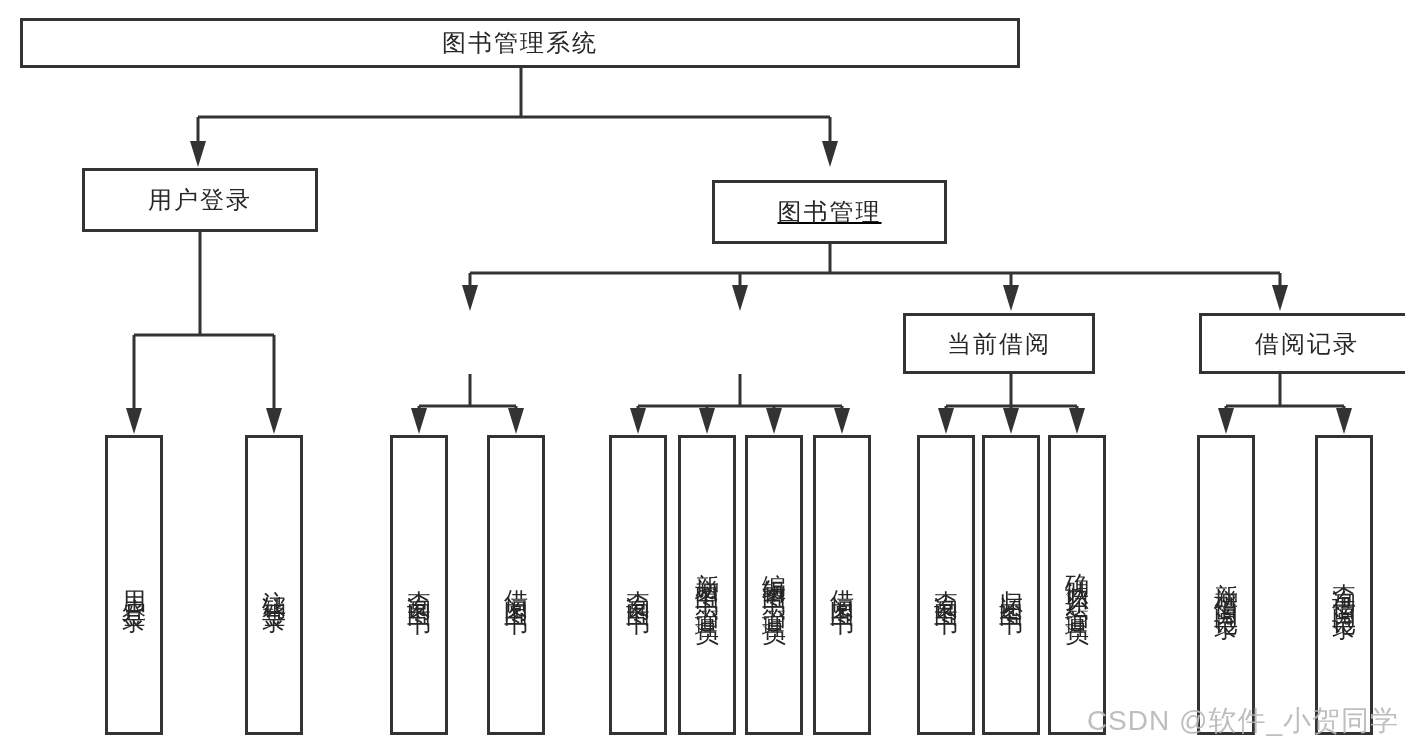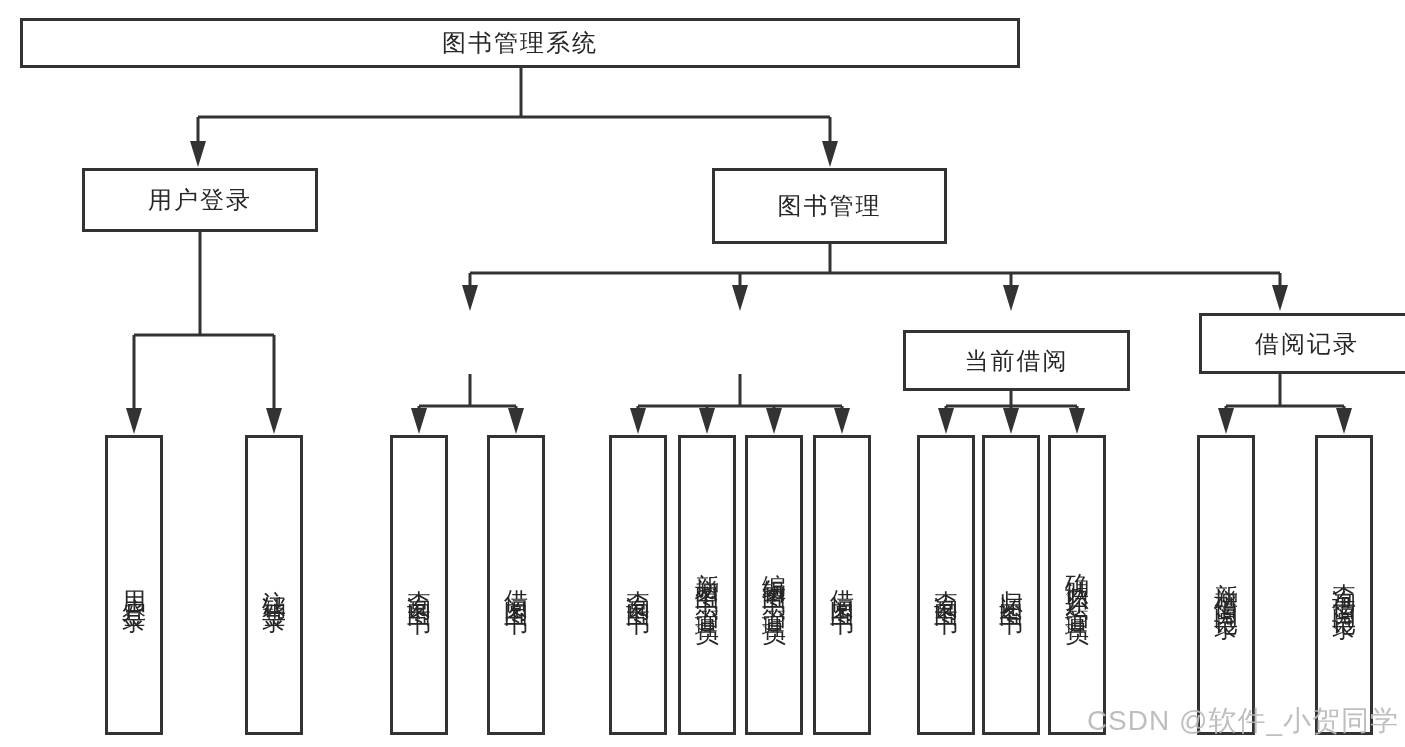--- a/index.html
+++ b/index.html
@@ -111,25 +111,25 @@
       M1218 408 L1234 408 L1226 434 Z  M1336 408 L1352 408 L1344 434 Z"></path>
   </svg>
 
   <div class="node" style="left:20px;top:18px;width:1000px;height:50px;">
     <span class="lbl">图书管理系统</span>
   </div>
 
   <div class="node" style="left:82px;top:168px;width:236px;height:64px;">
     <span class="lbl">用户登录</span>
   </div>
-  <div class="node" style="left:712px;top:168px;width:235px;height:76px;">
+  <div class="node" style="left:712px;top:180px;width:235px;height:64px;text-decoration:underline;">
     <span class="lbl">图书管理</span>
   </div>
 
-  <div class="node" style="left:903px;top:330px;width:227px;height:61px;">
+  <div class="node" style="left:903px;top:313px;width:192px;height:61px;">
     <span class="lbl">当前借阅</span>
   </div>
   <div class="node" style="left:1172px;top:313px;width:216px;height:61px;margin-left:27px;">
     <span class="lbl">借阅记录</span>
   </div>
 
   <div class="leaf" style="left:105px;top:435px;">
     <span class="lbl">用户登录</span>
   </div>
   <div class="leaf" style="left:245px;top:435px;">

